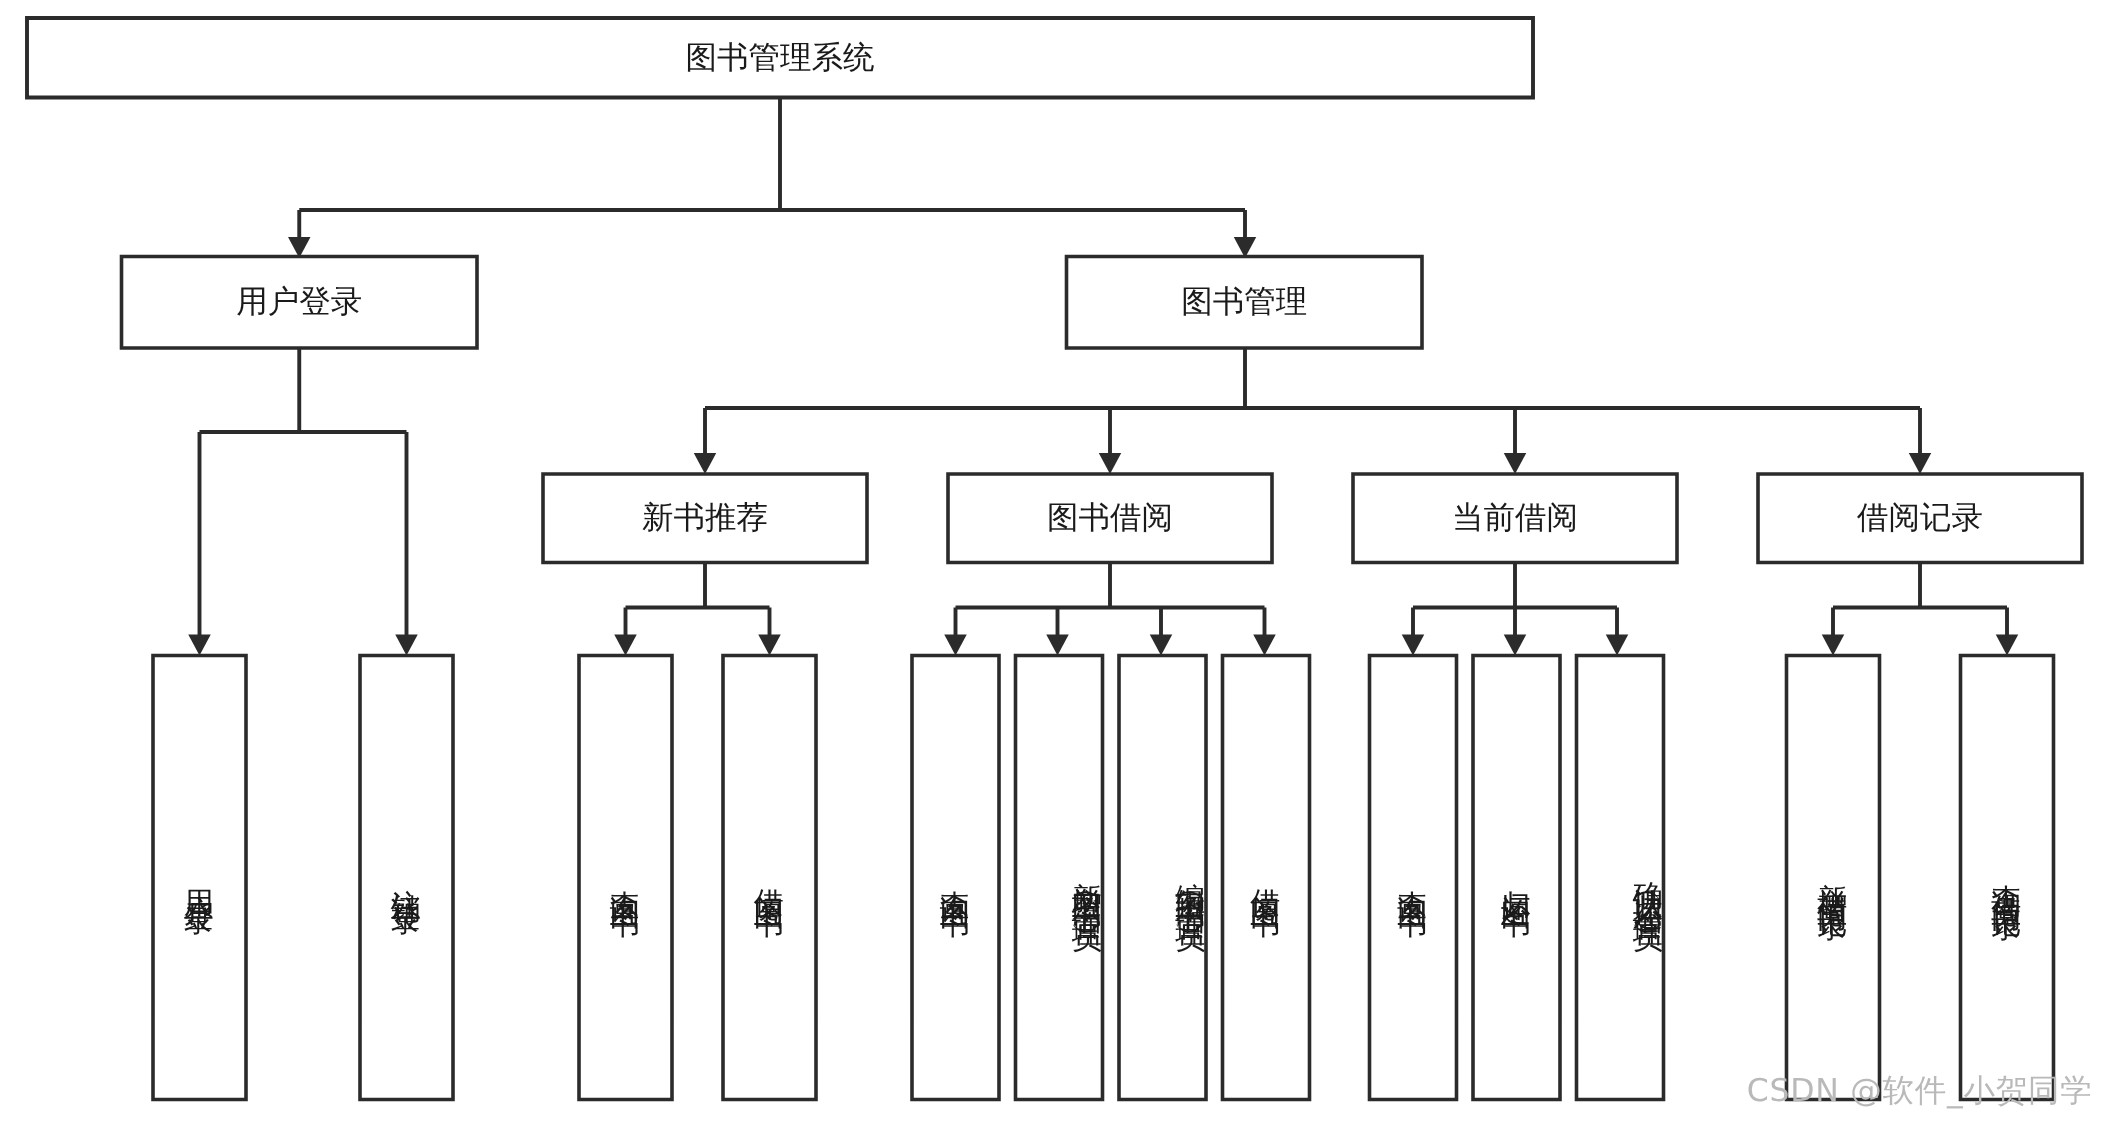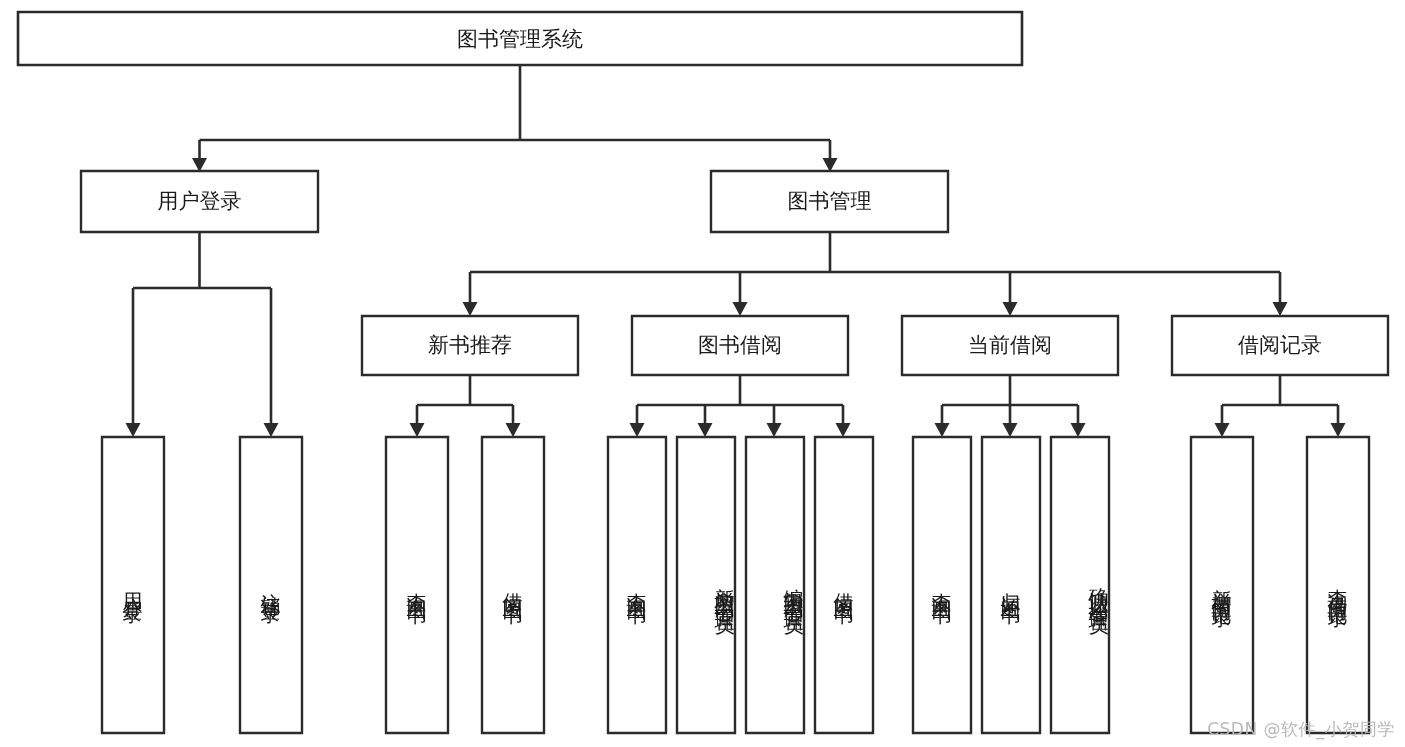--- a/index.html
+++ b/index.html
@@ -54,21 +54,21 @@
     justify-content:center;
     pointer-events:none;
     user-select:none;
   }
 
   .watermark{
     position:absolute;
     right:10px;
     bottom:6px;
     font-family:"DejaVu Sans","Liberation Sans",sans-serif;
-    font-size:17px;
+    font-size:21px;
     color:#b9b9b9;
     letter-spacing:.5px;
     user-select:none;
     white-space:nowrap;
   }
 </style>
 </head>
 <body>
 
 <div id="diagram-root">

